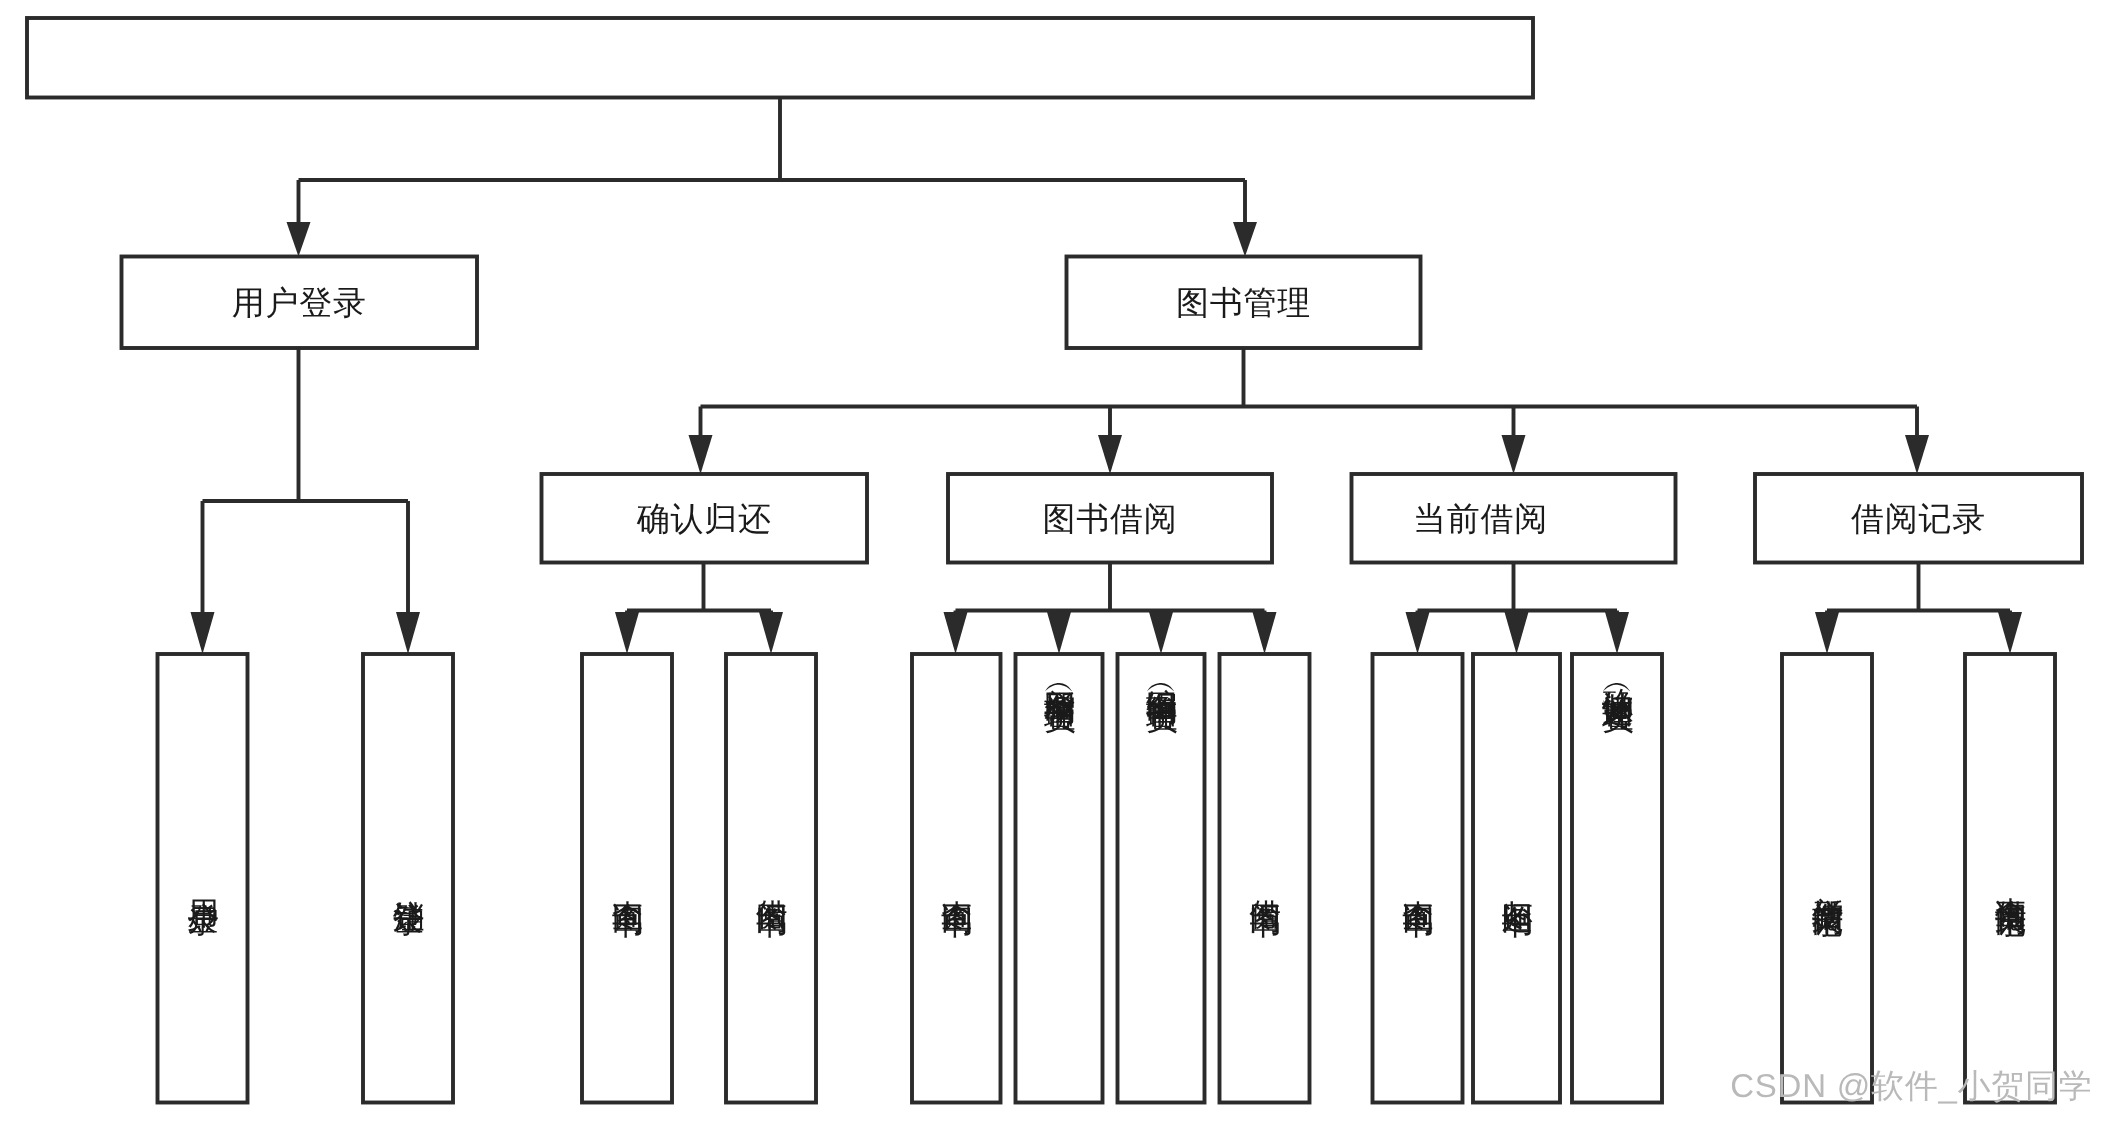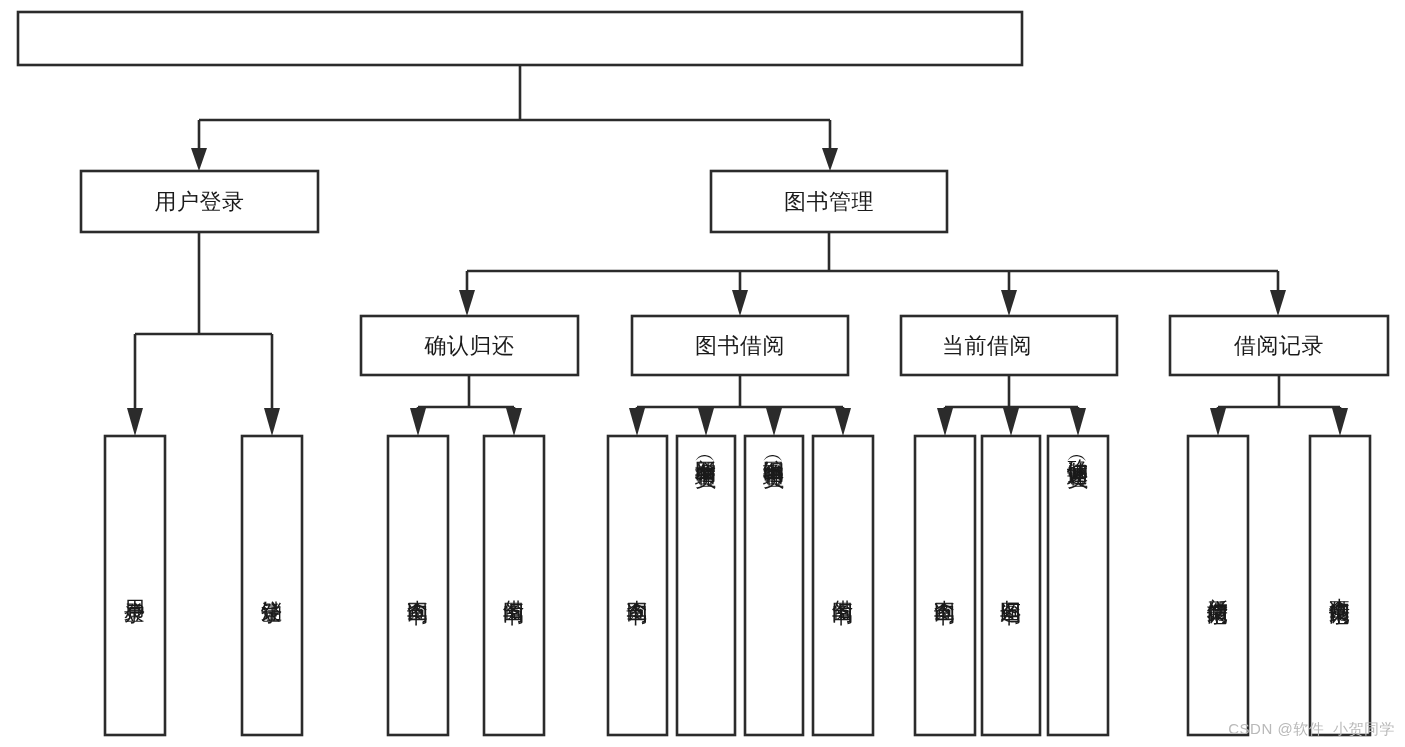--- a/index.html
+++ b/index.html
@@ -73,21 +73,21 @@
     letter-spacing: 0.5px;
   }
   .root-label-text {
     font-size: 23px;
   }
   #watermark {
     position: absolute;
     right: 10px;
     bottom: 8px;
     font-family: "Liberation Sans", "DejaVu Sans", sans-serif;
-    font-size: 15px;
+    font-size: 22px;
     color: #b9b9b9;
     letter-spacing: 0.5px;
     white-space: nowrap;
     pointer-events: none;
   }
 </style>
 </head>
 <body>
 
 <div id="diagram-root">

